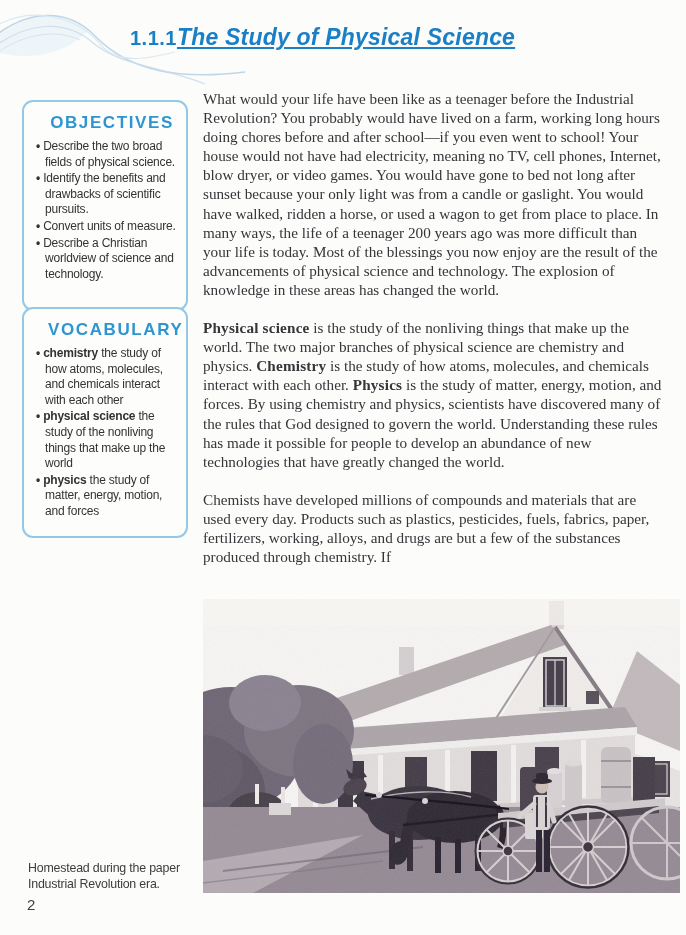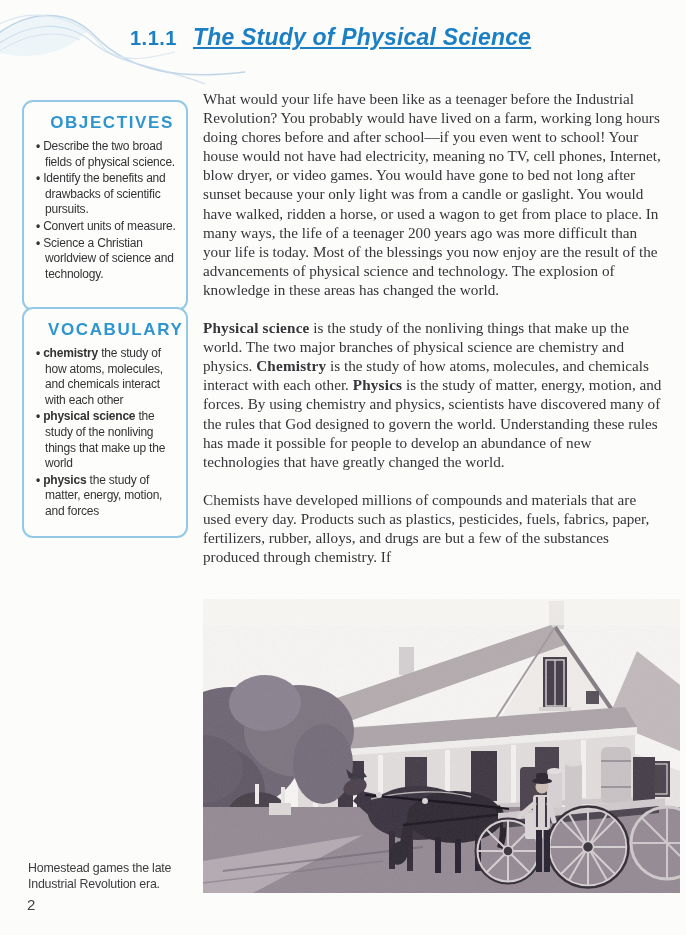--- a/index.html
+++ b/index.html
@@ -5,21 +5,21 @@
   html,body{margin:0;padding:0;}
   .page{
     position:relative;
     width:686px;height:935px;
     background:#fcfcfa;
     overflow:hidden;
     font-family:"Liberation Sans",sans-serif;
   }
   
   .wave{position:absolute;left:0;top:0;width:250px;height:95px;}
-  .lesson-head{position:absolute;left:130px;top:24px;display:flex;align-items:baseline;gap:16px;}
+  .lesson-head{position:absolute;left:130px;top:24px;display:flex;align-items:baseline;gap:0;}
   .lesson-num{
     font-weight:bold;font-size:20px;color:var(--accent,#1a7fc4);
     letter-spacing:.5px;
   }
   .lesson-title{
     font-weight:bold;font-style:italic;font-size:23px;
     color:var(--accent,#1a7fc4);letter-spacing:.2px;text-decoration:underline;
   }
   
   .side-box{
@@ -80,37 +80,37 @@
     <span class="lesson-num">1.1.1</span>
     <span class="lesson-title">The Study of Physical Science</span>
   </div>
 
   <div class="side-box objectives">
     <h2>OBJECTIVES</h2>
     <ul class="side-list">
         <li>Describe the two broad fields of physical science.</li>
         <li>Identify the benefits and drawbacks of scientific pursuits.</li>
         <li>Convert units of measure.</li>
-        <li>Science a Christian worldview of science and technology.</li>
+        <li>Describe a Christian worldview of science and technology.</li>
       </ul>
   </div>
 
   <div class="side-box vocabulary">
     <h2>VOCABULARY</h2>
     <ul class="side-list">
         <li><span class="term">chemistry</span> the study of how atoms, molecules, and chemicals interact with each other</li>
         <li><span class="term">physical science</span> the study of the nonliving things that make up the world</li>
         <li><span class="term">physics</span> the study of matter, energy, motion, and forces</li>
       </ul>
   </div>
 
   <div class="article">
       <p><span>What would your life have been like as a teenager before the Industrial Revolution? You probably would have lived on a farm, working long hours doing chores before and after school—if you even went to school! Your house would not have had electricity, meaning no TV, cell phones, Internet, blow dryer, or video games. You would have gone to bed not long after sunset because your only light was from a candle or gaslight. You would have walked, ridden a horse, or used a wagon to get from place to place. In many ways, the life of a teenager 200 years ago was more difficult than your life is today. Most of the blessings you now enjoy are the result of the advancements of physical science and technology. The explosion of knowledge in these areas has changed the world.</span></p>
       <p><b>Physical science</b><span> is the study of the nonliving things that make up the world. The two major branches of physical science are chemistry and physics. </span><b>Chemistry</b><span> is the study of how atoms, molecules, and chemicals interact with each other. </span><b>Physics</b><span> is the study of matter, energy, motion, and forces. By using chemistry and physics, scientists have discovered many of the rules that God designed to govern the world. Understanding these rules has made it possible for people to develop an abundance of new technologies that have greatly changed the world.</span></p>
-      <p><span>Chemists have developed millions of compounds and materials that are used every day. Products such as plastics, pesticides, fuels, fabrics, paper, fertilizers, rubber, alloys, and drugs are but a few of the substances produced through chemistry. If</span></p>
+      <p><span>Chemists have developed millions of compounds and materials that are used every day. Products such as plastics, pesticides, fuels, fabrics, paper, fertilizers, working, alloys, and drugs are but a few of the substances produced through chemistry. If</span></p>
     </div>
 
   <div class="photo">
     <svg viewBox="0 0 477 294">
       <defs>
         <filter id="grain" x="0" y="0" width="100%" height="100%">
           <feTurbulence type="fractalNoise" baseFrequency="0.75" numOctaves="2" result="n"></feTurbulence>
           <feColorMatrix in="n" type="saturate" values="0"></feColorMatrix>
           <feComponentTransfer>
               <feFuncA type="linear" slope="0.55"></feFuncA>
@@ -257,16 +257,16 @@
         <circle cx="339" cy="188" r="6.5" fill="#cdbfb6"></circle>
         <ellipse cx="339" cy="182" rx="10" ry="3" fill="#2b2530"></ellipse>
         <rect x="333" y="174" width="12" height="8" rx="3" fill="#2b2530"></rect>
       </g>
 
       <rect x="0" y="0" width="477" height="294" fill="#888" filter="url(#grain)" opacity="0.16"></rect>
       <rect x="0" y="0" width="477" height="26" fill="#f7f5f3" opacity="0.55"></rect>
     </svg>
   </div>
 
-  <div class="fig-caption">Homestead games the late Industrial Revolution era.</div>
+  <div class="fig-caption">Homestead during the paper Industrial Revolution era.</div>
   <div class="page-num">2</div>
 
 </div>
 
 </body></html>

